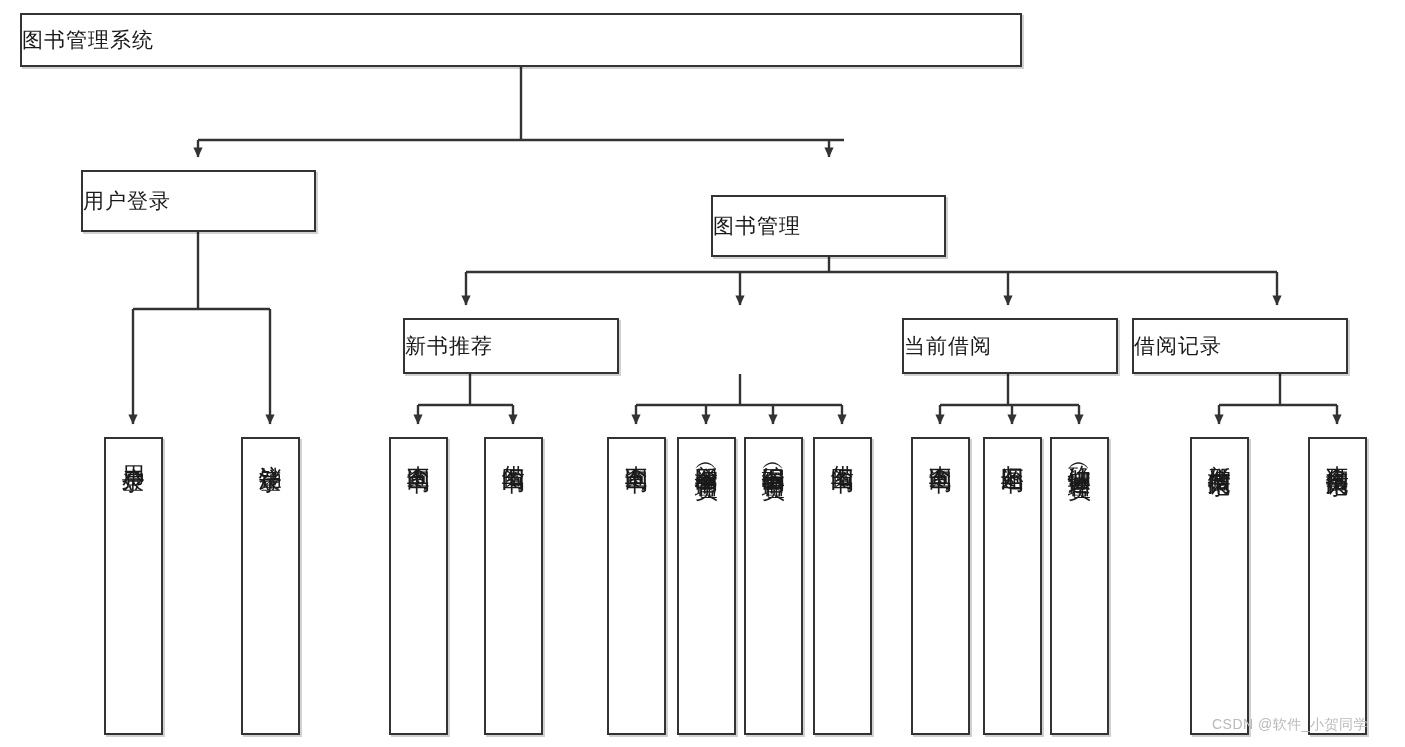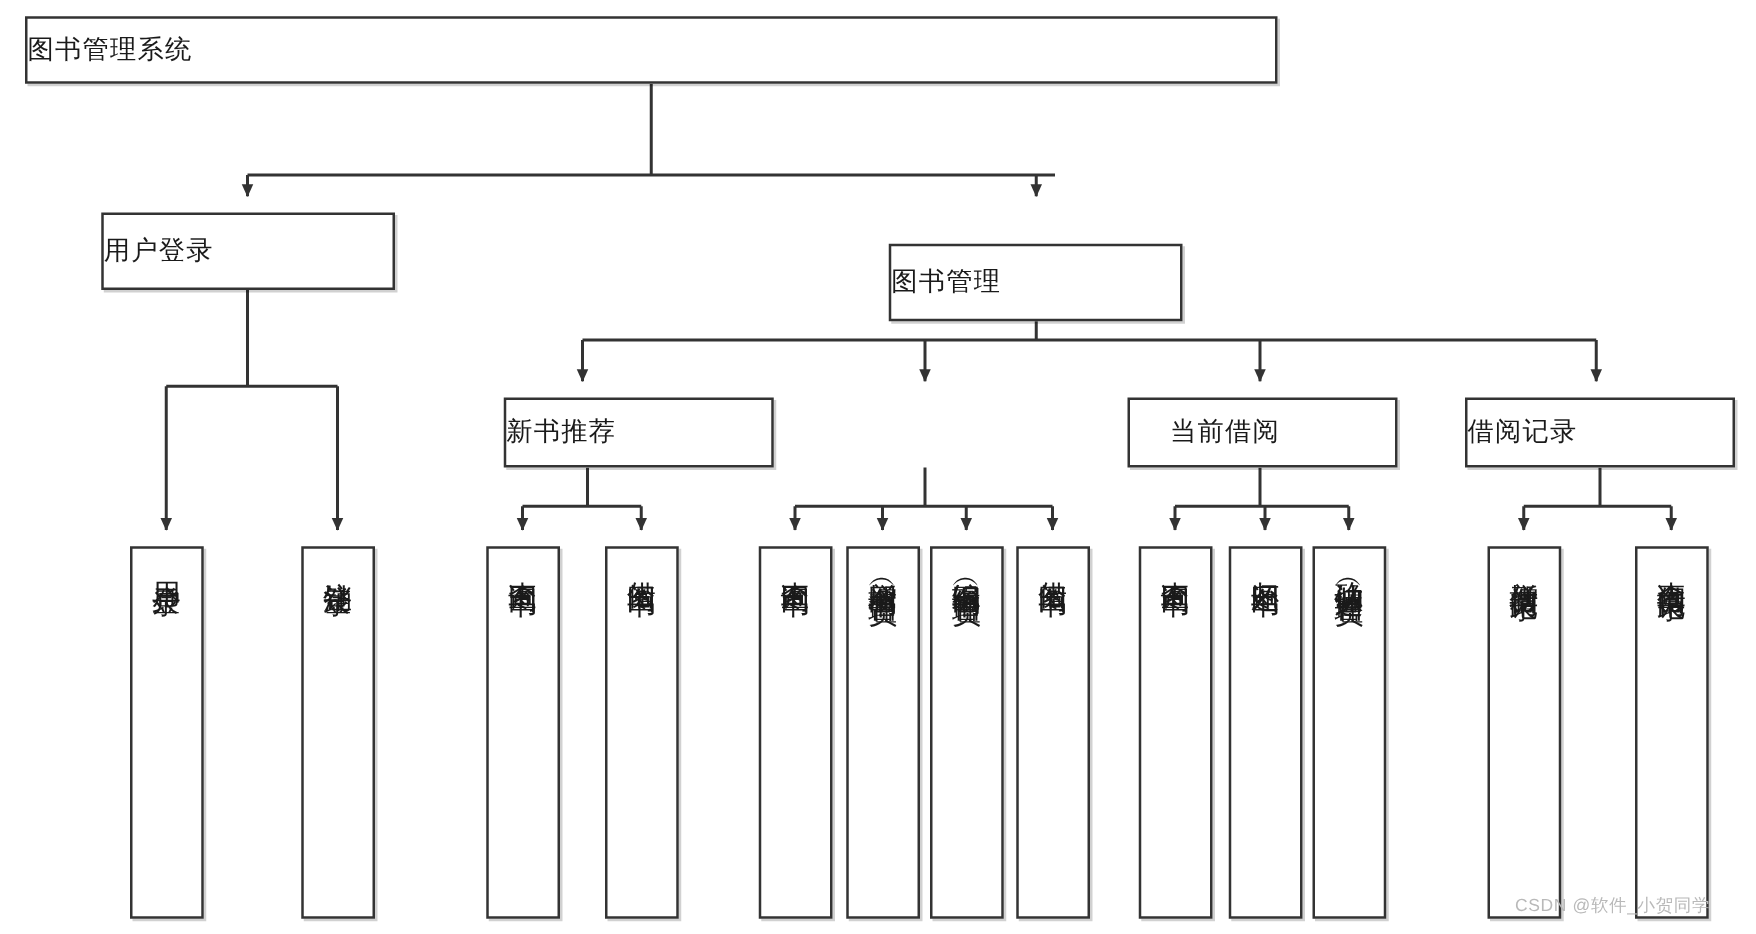--- a/index.html
+++ b/index.html
@@ -127,24 +127,24 @@
   <div class="node horiz" style="left:81px; top:170px; width:235px; height:62px;">
     <span>用户登录</span>
   </div>
   <div class="node horiz" style="left:711px; top:170px; width:235px; height:62px;margin-top:25px;">
     <span>图书管理</span>
   </div>
 
   <div class="node horiz" style="left:362px; top:318px; width:216px; height:56px;margin-left:41px;">
     <span>新书推荐</span>
   </div>
-  <div class="node horiz" style="left:902px; top:318px; width:216px; height:56px;padding-left:32px;">
+  <div class="node horiz" style="left:902px; top:318px; width:216px; height:56px;">
     <span>当前借阅</span>
   </div>
-  <div class="node horiz" style="left:1172px; top:318px; width:216px; height:56px;">
+  <div class="node horiz" style="left:1132px; top:318px; width:216px; height:56px;">
     <span>借阅记录</span>
   </div>
 
   <div class="node vert" style="left:104px; top:437px; width:59px; height:298px;">
     <span class="vtext">用户登录</span>
   </div>
   <div class="node vert" style="left:241px; top:437px; width:59px; height:298px;">
     <span class="vtext">注销登录</span>
   </div>
 

